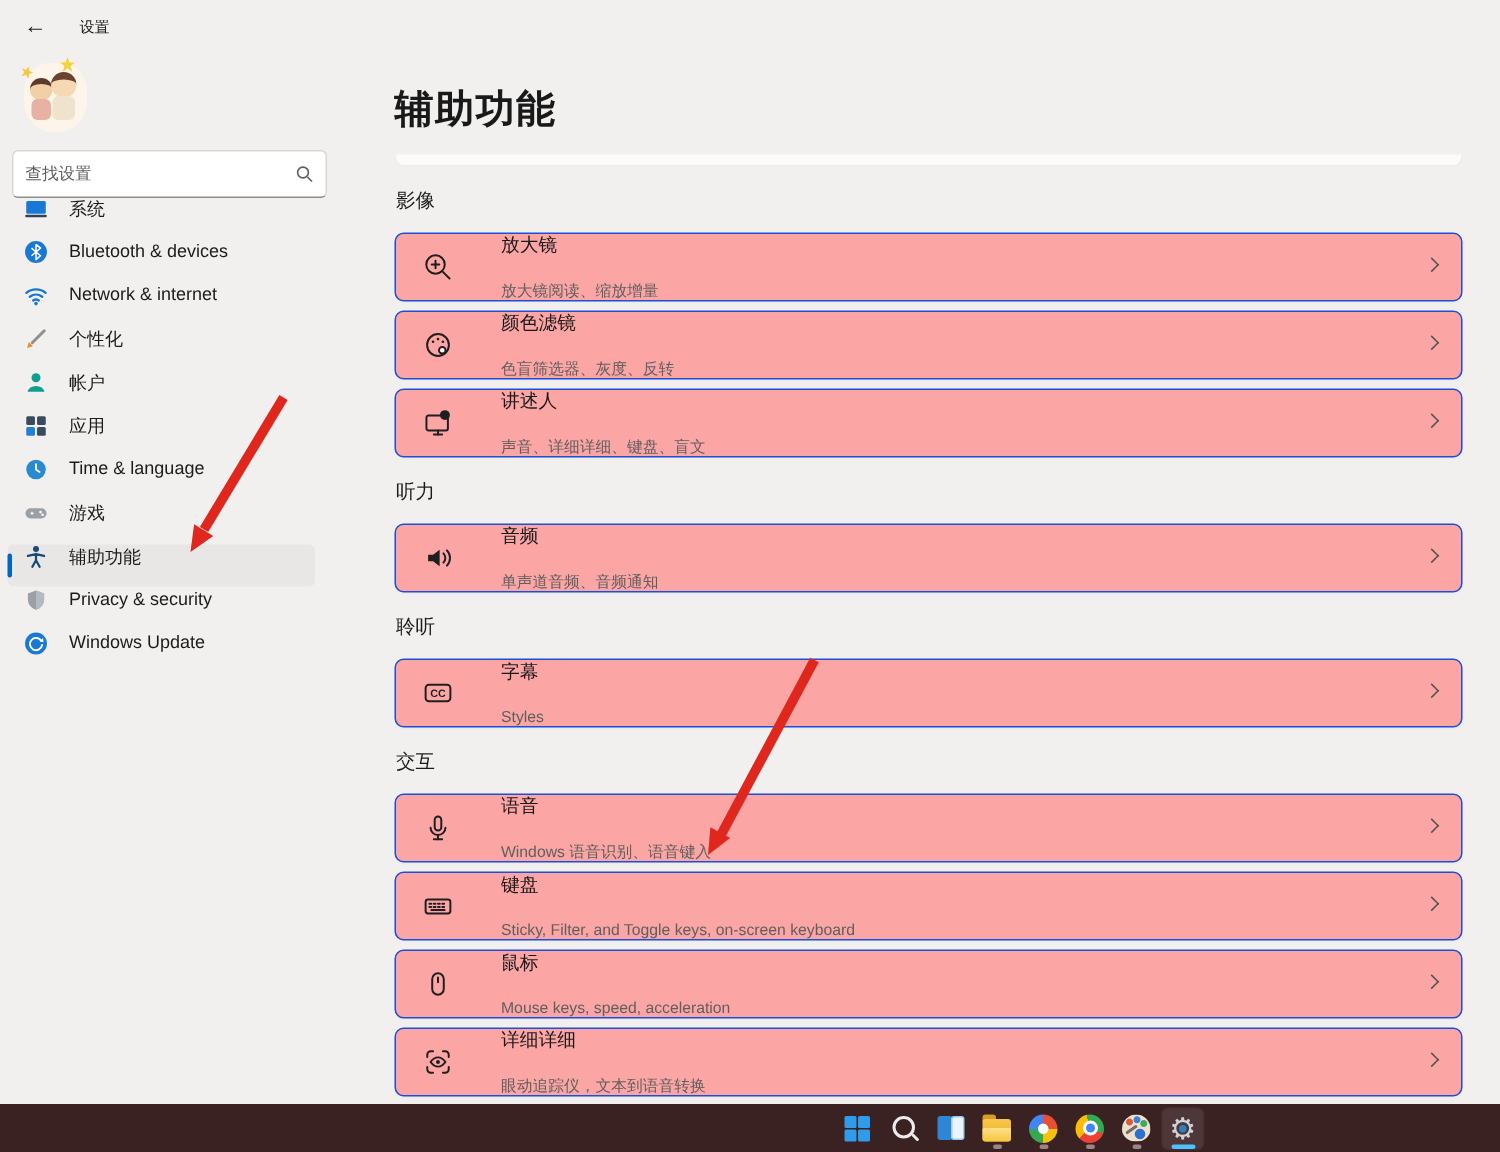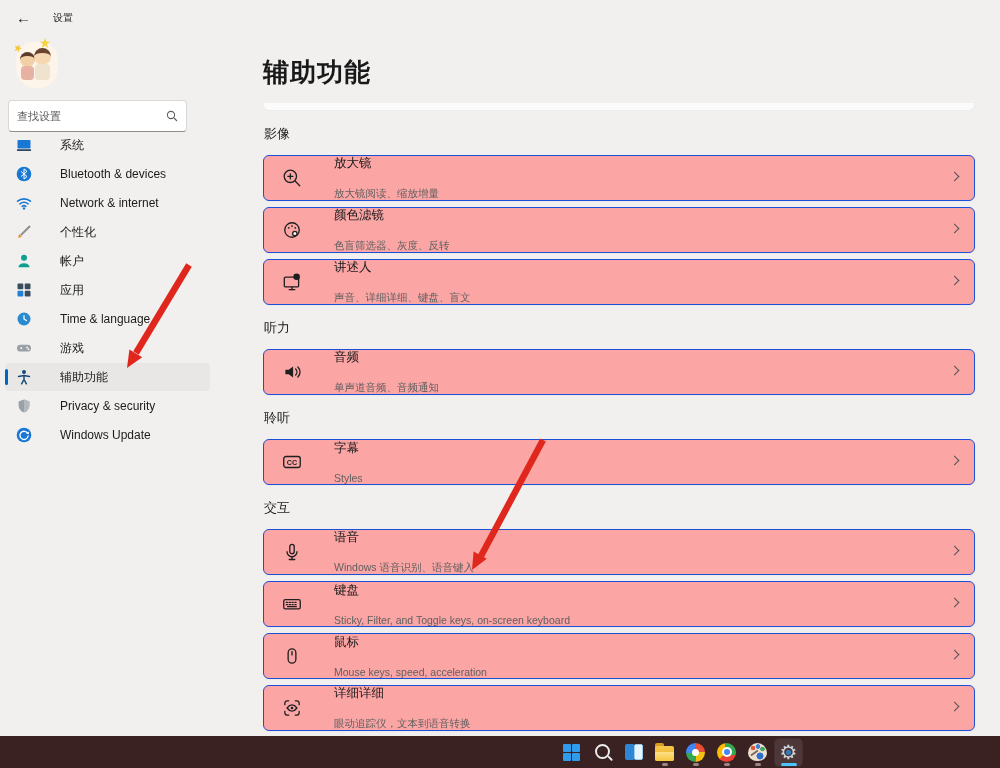--- a/index.html
+++ b/index.html
@@ -20,31 +20,31 @@
   .avatar { position:absolute; left:14px; top:38px; width:46px; height:52px; }
   .avatar .blob { position:absolute; inset:4px 2px 2px 2px; background:#fdf4ea; border-radius:40% 40% 45% 45%; }
   .avatar .head1 { position:absolute; left:6px; top:14px; width:15px; height:15px; border-radius:50%; background:#f3cfa6; border-top:4px solid #5d3b2a; }
   .avatar .head2 { position:absolute; left:20px; top:10px; width:17px; height:17px; border-radius:50%; background:#f6d8b2; border-top:5px solid #6b4430; }
   .avatar .body1 { position:absolute; left:7px; top:28px; width:13px; height:14px; border-radius:4px; background:#e7b2a4; }
   .avatar .body2 { position:absolute; left:21px; top:26px; width:15px; height:16px; border-radius:4px; background:#f0e3cd; }
   .avatar .star1 { position:absolute; left:0px; top:6px; width:8px; height:8px; background:#f5c63f; transform:rotate(20deg); clip-path:polygon(50% 0,63% 35%,100% 38%,70% 60%,82% 100%,50% 75%,18% 100%,30% 60%,0 38%,37% 35%); }
   .avatar .star2 { position:absolute; left:26px; top:0px; width:10px; height:10px; background:#f5d23f; clip-path:polygon(50% 0,63% 35%,100% 38%,70% 60%,82% 100%,50% 75%,18% 100%,30% 60%,0 38%,37% 35%); }
 
   
-  .searchbox { position:absolute; left:8px; top:100px; width:179px; height:23px;
+  .searchbox { position:absolute; left:8px; top:100px; width:210px; height:23px;
     background:#ffffff; border:1px solid #d9d7d5; border-bottom-color:#8f8d8b; border-radius:4px;
     display:flex; align-items:center; padding:15px 8px; }
   .searchbox input { flex:1; border:none; outline:none; font-size:11px; font-family:inherit; color:#1a1a1a; background:transparent; }
   .searchbox input::placeholder { color:#5c5c5c; }
   .searchbox svg { flex-shrink:0; }
 
   
   .nav { position:absolute; left:0; top:131px; width:240px; }
-  .nav-item { position:relative; height:28px; margin:0 30px 1px 5px; display:flex; align-items:center;
-    padding-left:11px; gap:28px; border-radius:4px; cursor:pointer; }
+  .nav-item { position:relative; height:28px; margin:0 30px 1px 5px; display:flex; align-items:flex-start;
+    padding-left:11px; gap:14px; border-radius:4px; cursor:pointer; }
   .nav-item .lbl { font-size:12px; color:#1b1b1b; white-space:nowrap; }
   .nav-item.sel { background:#e9e7e5; }
   .nav-item.sel::before { content:""; position:absolute; left:0px; top:6px; width:3px; height:16px; border-radius:2px; background:#0067c0; }
   .nicon { width:16px; height:16px; flex-shrink:0; display:flex; align-items:center; justify-content:center; }
 
   
   .content { position:absolute; left:263px; top:0; width:712px; }
   h1.page-title { margin-top:55px; font-size:26px; font-weight:600; color:#191919; letter-spacing:1px; }
   .scroll-sliver { margin-top:13px; height:8px; background:#fbfbfb; border:1px solid #ececea; border-top:none; border-radius:0 0 6px 6px; }
   .sec-label { font-size:13px; color:#1b1b1b; margin:14px 0 12px 1px; }

